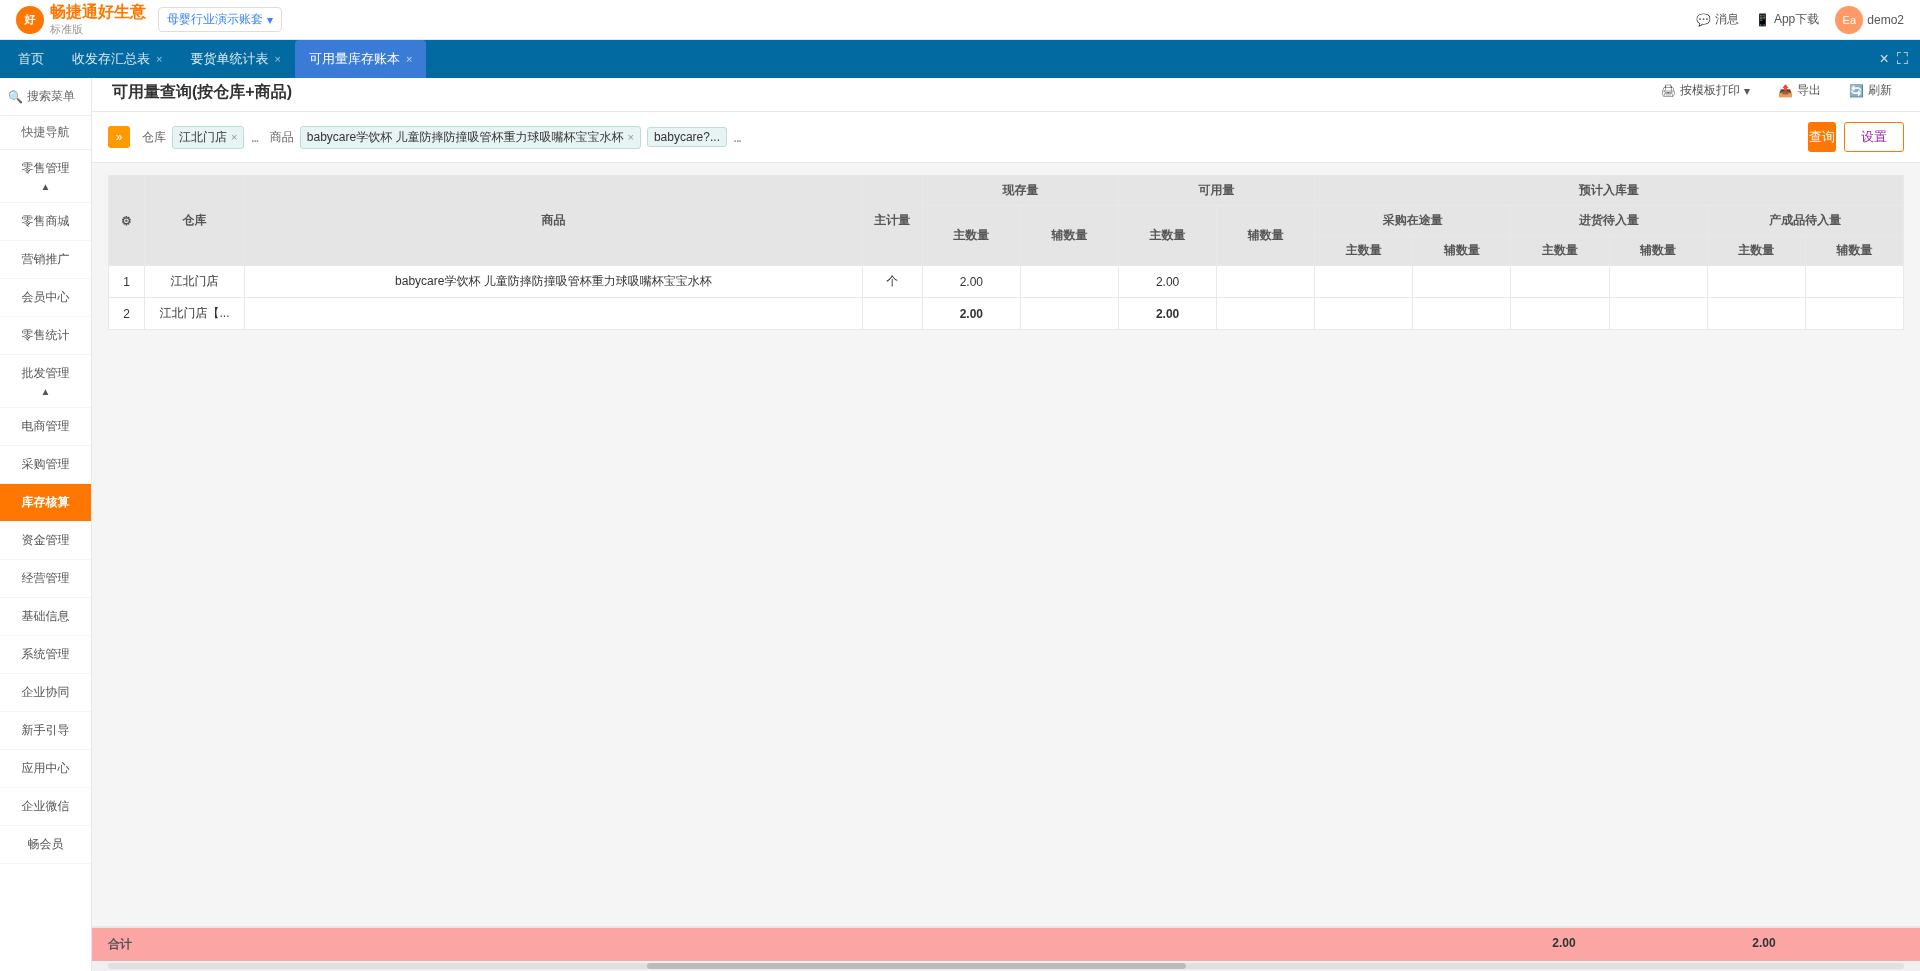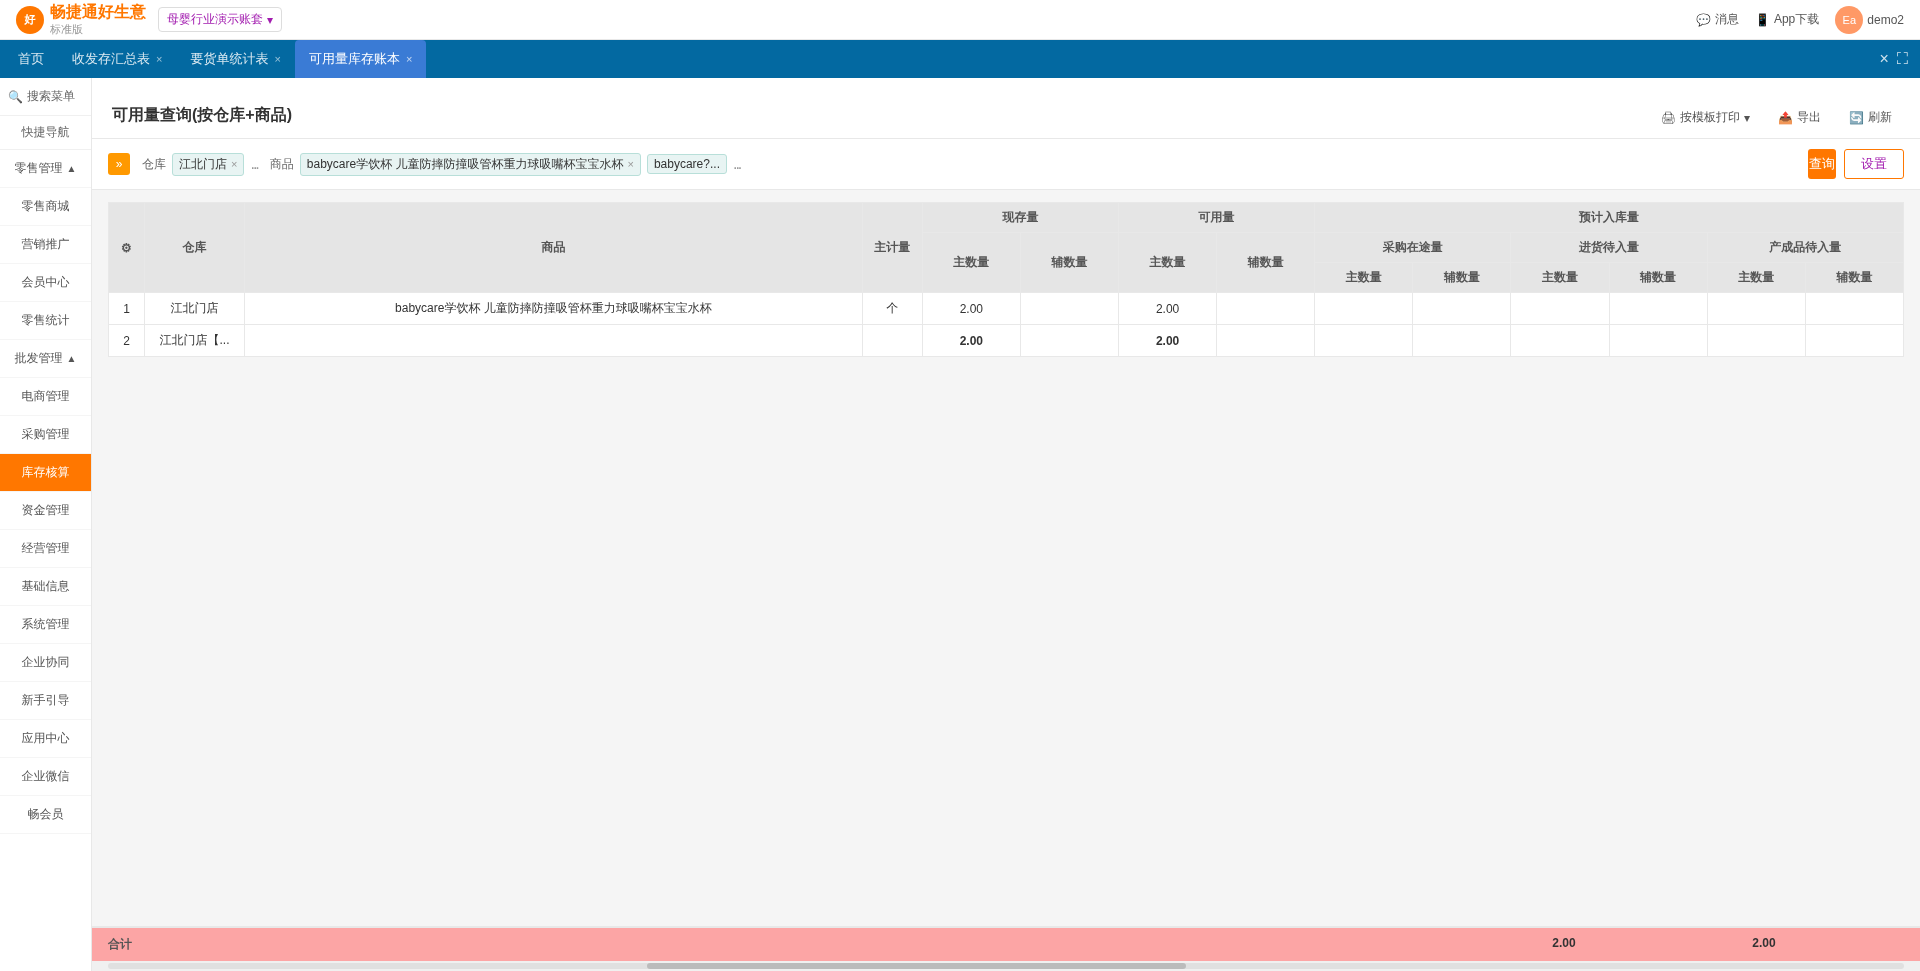--- a/index.html
+++ b/index.html
@@ -14,21 +14,21 @@
       padding: 0 16px;
       border-bottom: 1px solid #e8e8e8;
       justify-content: space-between;
       flex-shrink: 0;
     }
     .top-bar-left { display: flex; align-items: center; gap: 12px; }
     .logo-area { display: flex; align-items: center; gap: 6px; }
     .logo-icon { width: 28px; height: 28px; background: #ff7700; border-radius: 50%; display: flex; align-items: center; justify-content: center; color: #fff; font-size: 11px; font-weight: bold; }
     .logo-text { font-size: 16px; color: #ff7700; font-weight: bold; line-height: 1.2; }
     .logo-sub { font-size: 11px; color: #999; }
-    .industry-selector { display: flex; align-items: center; gap: 4px; border: 1px solid #ddd; border-radius: 4px; padding: 3px 8px; background: #fff; cursor: pointer; color: #a21caf; font-size: 12px; }
+    .industry-selector { display: flex; align-items: center; gap: 4px; border: 1px solid #ddd; border-radius: 4px; padding: 3px 8px; background: #fff; cursor: pointer; color: #3b82f6; font-size: 12px; }
     .top-bar-right { display: flex; align-items: center; gap: 16px; }
     .top-bar-btn { display: flex; align-items: center; gap: 4px; cursor: pointer; color: #555; font-size: 12px; }
     .avatar { width: 28px; height: 28px; border-radius: 50%; background: #ff9966; display: flex; align-items: center; justify-content: center; color: #fff; font-size: 11px; }
 
     
     .tab-bar {
       background: #0369a1;
       height: 38px;
       display: flex;
       align-items: stretch;
@@ -105,47 +105,48 @@
       text-align: center;
       padding: 8px;
     }
     .sidebar-item {
       padding: 10px 0;
       text-align: center;
       font-size: 12px;
       color: #555;
       cursor: pointer;
       display: flex;
-      flex-direction: row;
+      flex-direction: column;
       align-items: center;
       justify-content: center;
       gap: 4px;
       border-bottom: 1px solid #f5f5f5;
     }
     .sidebar-item.active {
       background: #ff7700;
       color: #fff;
+      font-weight: bold;
     }
     .sidebar-item .expand-icon { font-size: 10px; }
 
     
     .content-area {
       flex: 1;
       display: flex;
       flex-direction: column;
       overflow: hidden;
       background: #f5f5f5;
     }
 
     
     .page-header {
       background: #fff;
-      padding: 27px 20px 8px;
-      display: flex;
-      align-items: flex-start;
+      padding: 0 20px 8px;
+      display: flex;
+      align-items: flex-end;
       justify-content: space-between;
       border-bottom: 1px solid #e8e8e8;
       flex-shrink: 0;
     }
     .page-title { font-size: 16px; font-weight: bold; color: #333; }
     .header-actions { display: flex; align-items: center; gap: 12px; }
     .header-btn {
       display: flex;
       align-items: center;
       gap: 4px;

